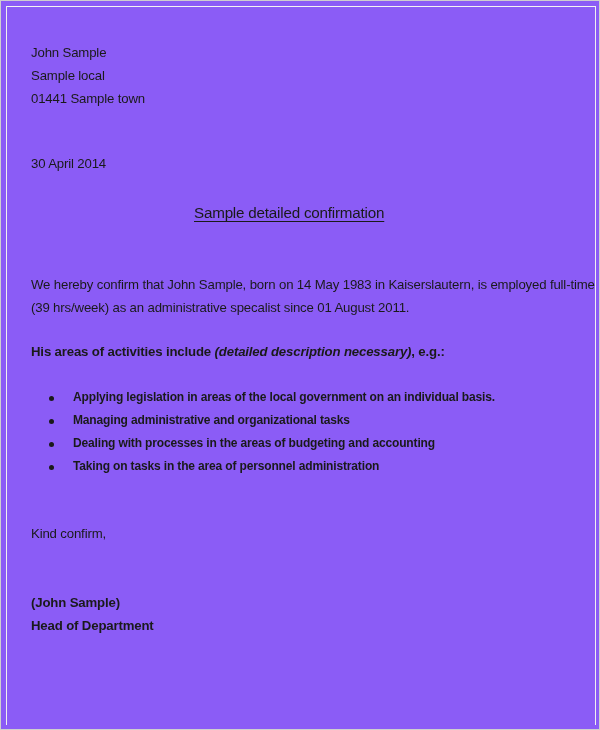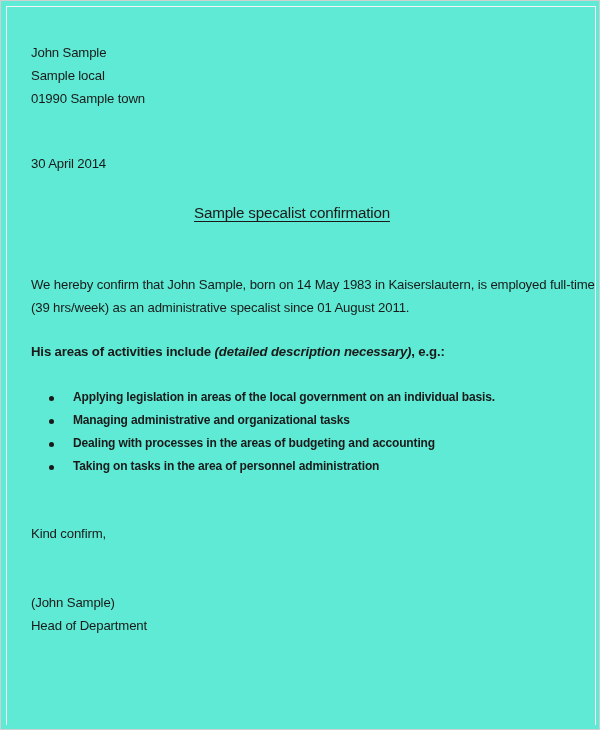--- a/index.html
+++ b/index.html
@@ -14,21 +14,21 @@
       overflow: hidden;
       font-family: "Liberation Sans", sans-serif;
       color: #1a1a1a;
     }
     .page {
       position: absolute;
       left: 0; top: 0;
       width: 598px;
       height: 728px;
       border: 1px solid #cfcfcf;
-      background: #5eead4;
+      background: #8b5cf6;
     }
     .page-inner {
       position: absolute;
       left: 5px; top: 5px;
       width: 588px; height: 718px;
       border-left: 1px solid #f0f0f0;
       border-right: 1px solid #f0f0f0;
       border-top: 1px solid #f4f4f4;
     }
     .text {
@@ -69,38 +69,38 @@
       font-weight: bold;
     }
     .bullets li .dot {
       position: absolute;
       left: 4px; top: 10px;
       width: 5px; height: 5px;
       border-radius: 50%;
       background: #1a1a1a;
     }
     .closing { left: 30px; top: 522px; }
-    .signature { left: 30px; top: 590px; }
+    .signature { left: 30px; top: 590px; font-weight: bold; }
     .signature div { height: 23px; line-height: 23px; }
   </style>
 </head>
 <body>
 
 <div class="page">
   <div class="page-inner"></div>
 
   <div class="text sender">
     <div>John Sample</div>
     <div>Sample local</div>
-    <div>01990 Sample town</div>
+    <div>01441 Sample town</div>
   </div>
 
   <div class="text date">30 April 2014</div>
 
-  <div class="text title">Sample specalist confirmation</div>
+  <div class="text title">Sample detailed confirmation</div>
 
   <div class="text para1">
     <div>We hereby confirm that John Sample, born on 14 May 1983 in Kaiserslautern, is employed full-time</div>
     <div>(39 hrs/week) as an administrative specalist since 01 August 2011.</div>
   </div>
 
   <div class="text para2">
     <span>His areas of activities include </span><em>(detailed description necessary)</em><span>, e.g.:</span>
   </div>
 

